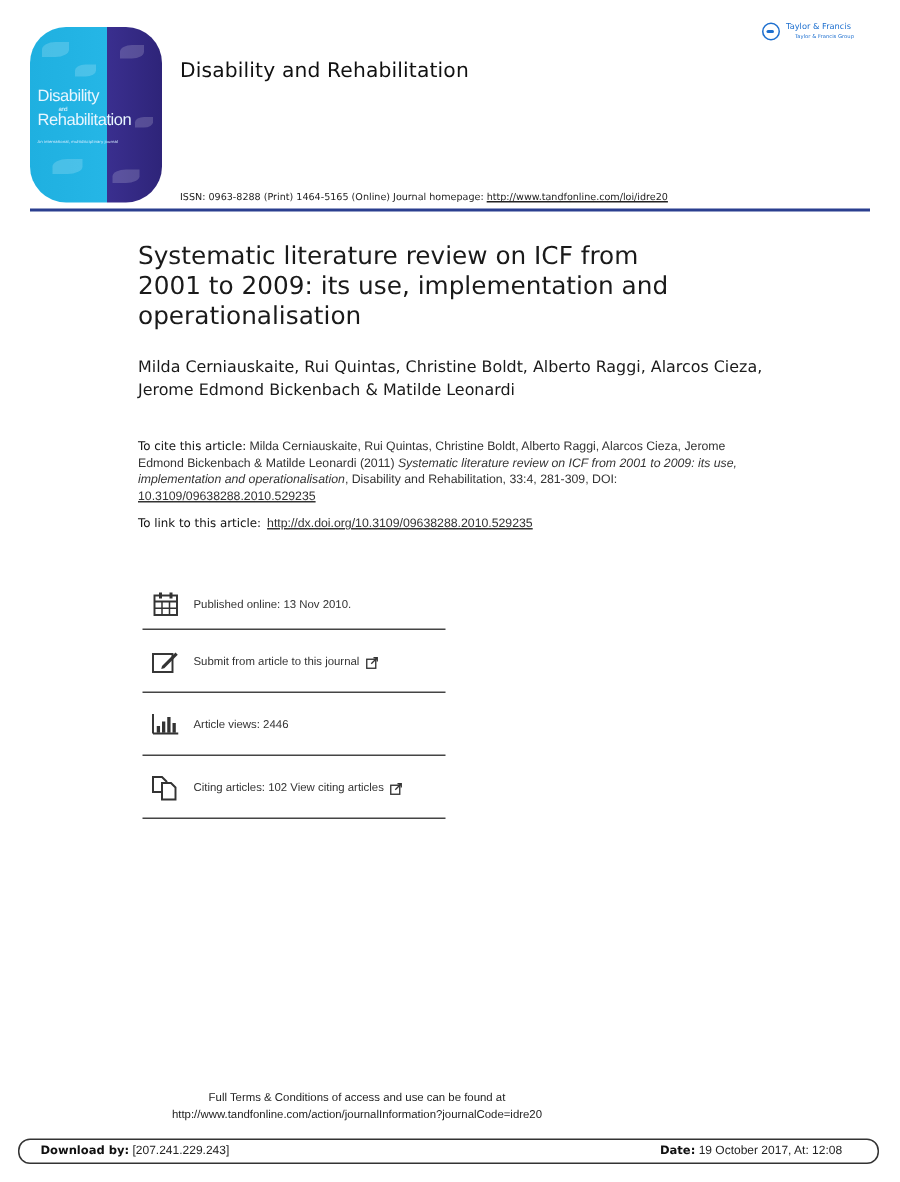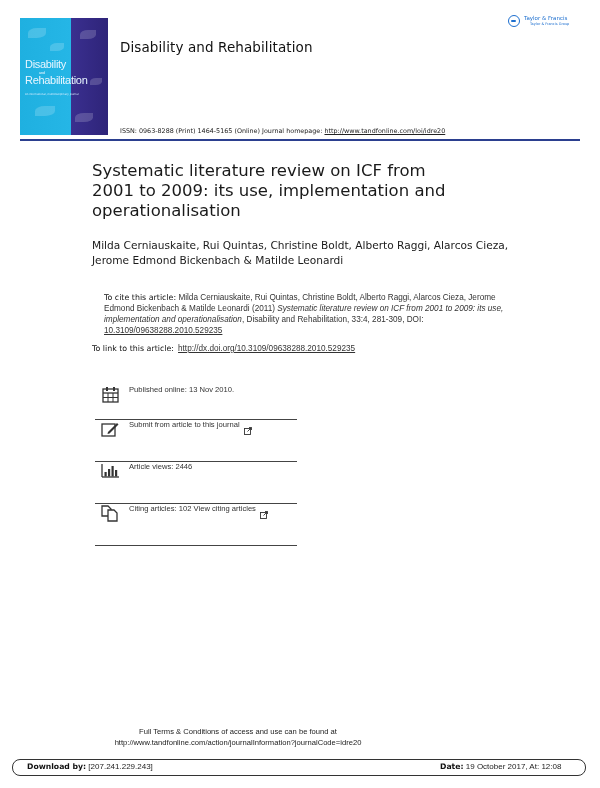--- a/index.html
+++ b/index.html
@@ -1,45 +1,45 @@
 <!DOCTYPE html>
 <html><head>
 <meta charset="utf-8">
 <style>
   html, body { margin:0; padding:0; }
   body { width:600px; height:788px; background:#ffffff; position:relative; overflow:hidden;
          font-family:"DejaVu Sans", sans-serif; color:#222; }
   .abs { position:absolute; }
   .cover { left:20px; top:18px; width:88px; height:117px; overflow:hidden;
-           background:linear-gradient(90deg,#1fb0e0 0%,#25b6e6 58%,#3a2f8f 58%,#2e2479 100%); }
+           background:linear-gradient(90deg,#1fb0e0 0%,#25b6e6 58%,#3a2f8f 58%,#2e2479 100%);border-radius:24px; }
   .cover .leaf { position:absolute; border-radius:50% 0 50% 0; opacity:.18; background:#fff; }
   .cover-title { position:absolute; left:5px; top:41px; color:#e8f6ff; font-family:"Liberation Sans", sans-serif;
                  font-size:11px; line-height:11px; letter-spacing:-0.3px; }
   .cover-title .and { font-size:4px; line-height:5px; display:block; margin-left:14px; }
   .cover-sub { position:absolute; left:5px; top:75px; color:#d6ecff; font-size:2.6px; white-space:nowrap; }
   .journal-name { left:120px; top:39px; font-size:13.5px; color:#111; letter-spacing:0.1px; }
   .logo { left:508px; top:15px; display:flex; align-items:center; gap:4px; }
   .logo-circle { width:12px; height:12px; border:1.5px solid #1d6fcf; border-radius:50%; position:relative; box-sizing:border-box; }
   .logo-circle::after { content:""; position:absolute; left:2px; top:3.5px; width:5px; height:2.5px; background:#1d6fcf; border-radius:2px; }
   .logo-text { font-size:5.5px; color:#1d6fcf; line-height:6px; }
   .logo-sub { font-size:3.5px; color:#1d6fcf; display:block; margin-left:6px; }
   .issn { left:120px; top:127px; font-size:6.4px; color:#222; white-space:nowrap; }
   .issn a { color:#222; text-decoration:underline; }
   .rule-blue { left:20px; top:139px; width:560px; height:2px; background:#2b3f8f; }
   .title { left:92px; top:161px; width:360px; font-size:16.5px; line-height:20px; color:#1a1a1a; }
   .authors { left:92px; top:238px; width:420px; font-size:10.6px; line-height:14.5px; color:#1a1a1a; }
-  .cite { left:104px; top:292px; width:420px; font-size:8.2px; line-height:11px; color:#333;
+  .cite { left:92px; top:292px; width:420px; font-size:8.2px; line-height:11px; color:#333;
           font-family:"Liberation Sans", sans-serif; }
   .cite b { font-family:"DejaVu Sans", sans-serif; font-weight:normal; color:#111; font-size:7.9px; }
   .cite a { color:#333; text-decoration:underline; }
   .link-line { left:92px; top:344px; font-size:8.2px; color:#333; font-family:"Liberation Sans", sans-serif; white-space:nowrap; }
   .link-line b { font-family:"DejaVu Sans", sans-serif; font-weight:normal; color:#111; font-size:7.9px;text-align:center; }
   .link-line a { color:#333; text-decoration:underline; margin-left:4px; }
   .info-list { left:95px; top:413px; width:202px; }
-  .info-item { position:relative; height:41px; border-top:1.5px solid #444; display:flex; align-items:flex-start; }
+  .info-item { position:relative; height:41px; border-top:1.5px solid #444; display:flex; align-items:center; }
   .info-item.first { border-top:none; }
   .info-list .bottom-rule { height:0; border-top:1.5px solid #444; }
   .info-icon { width:20px; height:18px; margin-left:5px; margin-right:9px; display:flex; align-items:center; justify-content:center; }
   .info-text { font-size:7.6px; color:#333; font-family:"Liberation Sans", sans-serif; white-space:nowrap; }
   .ext { display:inline-block; margin-left:4px; vertical-align:-1px; }
   .footer-terms { left:0; top:726px; width:476px; text-align:center; font-size:7.6px; line-height:11px; color:#222;
                   font-family:"Liberation Sans", sans-serif; }
   .dl-bar { left:12px; top:759px; width:574px; height:17px; border:1px solid #333; border-radius:8px/8px;
             box-sizing:border-box; }
   .dl-left { left:27px; top:762px; font-size:8px; color:#222; font-family:"Liberation Sans", sans-serif; white-space:nowrap; }

